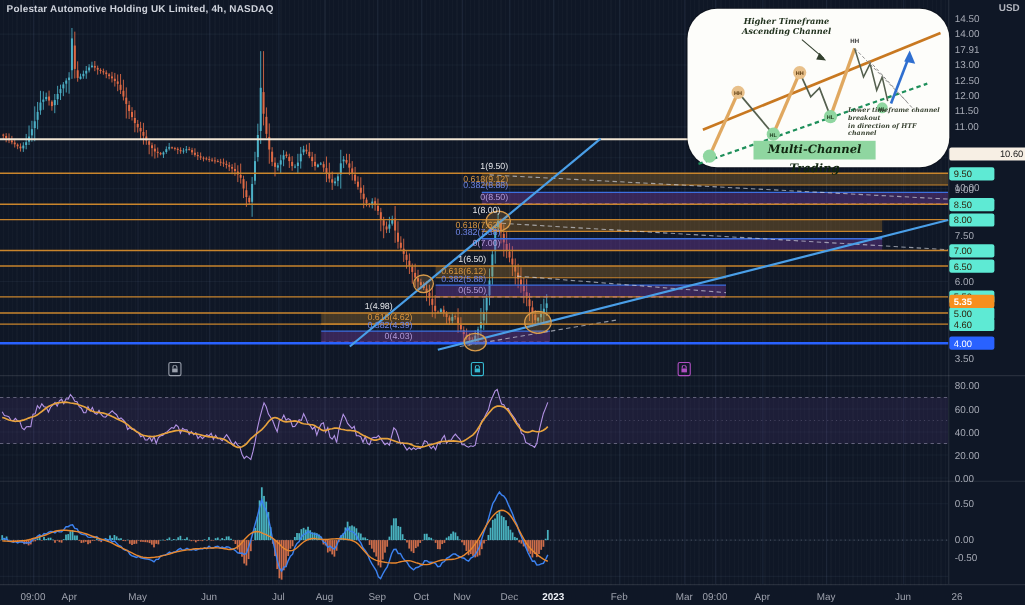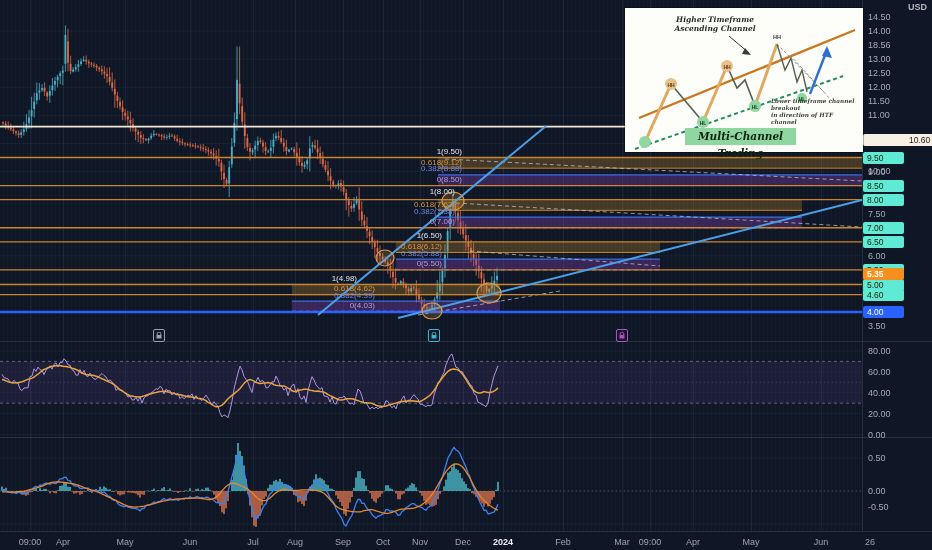--- a/index.html
+++ b/index.html
@@ -16,21 +16,21 @@
   .plabel{position:absolute;left:863px;font-size:8.5px;padding:1px 3px 1px 4px;border-radius:2px;min-width:34px;}
   .plabel.gold{background:#5eead4;color:#2b1d06;}
   .plabel.last{background:#f78f1e;color:#fff;font-weight:bold;}
   .plabel.white{background:#f7efe4;color:#1a1a1a;}
   .plabel.blue{background:#2962ff;color:#fff;}
   .fib{position:absolute;font-size:8px;transform:translateX(-100%);white-space:nowrap;}
   .marker{position:absolute;top:329px;width:10px;height:11px;border-radius:2px;border:1px solid;
           display:flex;align-items:center;justify-content:center;}
   .marker svg{display:block;}
   #inset{position:absolute;left:625px;top:8px;width:238px;height:144px;background:#fdfdfa;
-         box-shadow:0 0 0 1px rgba(0,0,0,0.25);}
+         box-shadow:0 0 0 1px rgba(0,0,0,0.25);border-radius:27px;}
   #inset .htf{position:absolute;left:30px;top:8px;width:120px;text-align:center;font-size:7.5px;line-height:8.5px;
          font-weight:bold;font-style:italic;color:#22331f;font-family:"DejaVu Serif",serif;}
   #inset .ltf{position:absolute;left:146px;top:90px;width:90px;font-size:5.8px;line-height:7px;
          font-weight:bold;font-style:italic;color:#3a4433;font-family:"DejaVu Serif",serif;}
   #inset .ititle{position:absolute;left:60px;top:120px;width:111px;height:17px;background:#8fd6a0;
          text-align:center;font-size:10.5px;line-height:17px;font-weight:bold;font-style:italic;
          color:#10250f;font-family:"DejaVu Serif",serif;}
 </style>
 </head>
 <body>
@@ -775,25 +775,26 @@
         <rect x="497.2" y="481.7836630010046" width="1.6" height="9.216336998995416" fill="#4fc3d0" opacity="0.9"></rect>
         <polyline points="2,488.9 4,490.5 6,489.9 8,492.1 10,492.1 12,493.0 14,492.4 16,493.5 18,492.6 20,492.7 22,493.7 24,493.3 26,493.7 28,492.6 30,490.4 32,489.8 34,487.6 36,486.2 38,487.5 40,485.0 42,485.5 44,483.9 46,483.1 48,483.4 50,484.4 52,482.7 54,483.4 56,483.5 58,481.5 60,478.9 62,478.8 64,477.4 66,477.1 68,480.3 70,480.7 72,484.0 74,485.6 76,486.0 78,486.2 80,488.3 82,488.5 84,488.0 86,488.6 88,487.9 90,490.1 92,491.2 94,490.4 96,490.3 98,491.5 100,490.2 102,492.6 104,491.9 106,493.8 108,495.9 110,496.6 112,499.2 114,500.3 116,500.4 118,503.8 120,505.4 122,505.9 124,506.8 126,505.8 128,507.1 130,507.5 132,508.0 134,508.3 136,508.7 138,509.4 140,510.8 142,508.5 144,508.5 146,505.6 148,504.9 150,504.8 152,503.5 154,502.0 156,502.9 158,501.7 160,501.5 162,499.7 164,498.5 166,500.2 168,499.6 170,498.4 172,499.6 174,500.0 176,499.3 178,500.2 180,499.3 182,498.7 184,499.1 186,498.0 188,498.7 190,496.6 192,498.2 194,498.1 196,496.9 198,496.6 200,498.1 202,497.4 204,498.3 206,497.1 208,497.4 210,498.7 212,499.3 214,500.5 216,502.5 218,502.9 220,502.8 222,504.1 224,503.0 226,497.4 228,491.3 230,484.1 232,476.4 234,469.8 236,461.0 238,454.4 240,460.2 242,464.2 244,471.1 246,480.8 248,491.5 250,500.1 252,509.1 254,516.3 256,519.3 258,515.6 260,515.1 262,509.6 264,505.6 266,503.8 268,497.6 270,494.0 272,492.3 274,488.1 276,485.8 278,485.4 280,482.9 282,484.3 284,485.1 286,485.3 288,486.0 290,486.9 292,488.4 294,492.8 296,493.5 298,497.5 300,496.5 302,498.1 304,499.3 306,495.9 308,490.9 310,487.3 312,486.1 314,483.0 316,479.9 318,482.9 320,483.1 322,484.5 324,486.6 326,490.7 328,493.4 330,498.0 332,500.3 334,503.4 336,508.7 338,512.4 340,515.6 342,518.7 344,524.3 346,526.0 348,521.8 350,518.3 352,515.3 354,509.7 356,503.4 358,499.5 360,499.4 362,503.3 364,503.2 366,506.9 368,509.4 370,511.1 372,514.5 374,516.5 376,518.1 378,516.1 380,515.7 382,514.4 384,513.5 386,509.7 388,509.7 390,511.2 392,511.0 394,511.3 396,512.3 398,515.2 400,514.8 402,511.4 404,510.5 406,507.5 408,506.6 410,505.1 412,503.6 414,503.7 416,505.2 418,506.3 420,507.0 422,507.5 424,509.3 426,510.1 428,507.4 430,506.2 432,504.4 434,500.9 436,496.9 438,489.9 440,483.3 442,478.3 444,471.7 446,464.7 448,457.7 450,454.7 452,450.4 454,447.3 456,450.0 458,451.0 460,453.7 462,458.5 464,462.8 466,467.2 468,473.0 470,477.1 472,483.6 474,488.0 476,493.2 478,497.4 480,502.5 482,506.3 484,510.3 486,510.1 488,513.7 490,513.5 492,512.6 494,512.1 496,508.6 498,504.4" fill="none" stroke="#3c82f0" stroke-width="1.3"></polyline>
         <polyline points="2,491.7 4,491.8 6,491.9 8,492.1 10,492.2 12,492.2 14,492.1 16,492.0 18,491.7 20,491.5 22,491.4 24,491.1 26,490.7 28,490.2 30,489.6 32,489.1 34,488.6 36,488.0 38,487.4 40,486.8 42,486.1 44,485.3 46,484.4 48,483.7 50,482.9 52,482.5 54,482.2 56,482.0 58,482.0 60,482.0 62,482.2 64,482.5 66,482.8 68,483.0 70,483.3 72,483.6 74,484.0 76,484.6 78,485.2 80,485.9 82,486.7 84,487.5 86,488.2 88,488.9 90,489.5 92,490.1 94,490.7 96,491.5 98,492.2 100,492.9 102,493.8 104,494.8 106,495.9 108,496.8 110,497.7 112,498.7 114,499.7 116,500.7 118,501.7 120,502.7 122,503.7 124,504.7 126,505.4 128,506.1 130,506.5 132,506.8 134,507.1 136,507.0 138,506.8 140,506.7 142,506.4 144,506.1 146,505.7 148,505.1 150,504.7 152,504.2 154,503.6 156,503.0 158,502.4 160,501.8 162,501.3 164,500.9 166,500.6 168,500.2 170,499.9 172,499.7 174,499.4 176,499.1 178,498.9 180,498.8 182,498.7 184,498.5 186,498.4 188,498.4 190,498.3 192,498.1 194,498.1 196,498.0 198,498.1 200,498.3 202,498.5 204,498.8 206,499.1 208,499.5 210,499.5 212,499.1 214,498.3 216,497.1 218,495.5 220,493.3 222,490.7 224,488.6 226,486.6 228,485.0 230,483.9 232,483.4 234,483.2 236,483.6 238,484.4 240,485.3 242,486.0 244,487.1 246,488.1 248,489.4 250,491.0 252,492.7 254,494.6 256,496.8 258,498.5 260,499.7 262,500.6 264,500.7 266,500.3 268,499.4 270,498.0 272,496.2 274,494.3 276,492.7 278,491.4 280,490.5 282,490.0 284,489.5 286,489.6 288,489.9 290,490.1 292,490.3 294,490.4 296,490.4 298,490.4 300,490.1 302,490.0 304,489.9 306,489.8 308,489.8 310,489.9 312,490.0 314,490.2 316,490.4 318,490.8 320,491.4 322,492.2 324,493.3 326,495.0 328,497.2 330,499.5 332,501.8 334,504.0 336,505.9 338,507.5 340,508.6 342,509.4 344,509.9 346,510.5 348,510.8 350,511.2 352,511.5 354,511.7 356,511.8 358,511.8 360,511.8 362,511.3 364,510.7 366,510.3 368,510.0 370,509.7 372,509.7 374,510.1 376,510.8 378,511.5 380,512.0 382,512.7 384,513.2 386,513.3 388,513.3 390,512.9 392,512.3 394,511.5 396,510.8 398,510.1 400,509.5 402,509.1 404,509.0 406,508.8 408,508.7 410,508.7 412,508.4 414,508.1 416,507.4 418,506.6 420,505.8 422,504.6 424,503.1 426,501.5 428,499.5 430,497.2 432,494.5 434,491.6 436,488.3 438,484.8 440,481.4 442,477.9 444,474.6 446,471.7 448,469.2 450,467.0 452,465.4 454,464.2 456,463.8 458,464.1 460,465.0 462,466.5 464,468.7 466,471.6 468,474.8 470,478.3 472,482.2 474,486.0 476,489.6 478,493.0 480,496.0 482,498.4 484,500.4 486,502.2 488,504.0 490,505.6 492,507.0 494,508.3 496,509.4 498,510.2" fill="none" stroke="#e8872e" stroke-width="1.3"></polyline>
       </g>
       <line x1="0" y1="341.5" x2="932" y2="341.5" stroke="rgba(255,255,255,0.10)"></line>
       <line x1="0" y1="437.5" x2="932" y2="437.5" stroke="rgba(255,255,255,0.10)"></line>
       <line x1="0" y1="531.5" x2="932" y2="531.5" stroke="rgba(255,255,255,0.10)"></line>
       <line x1="862.5" y1="0" x2="862.5" y2="531" stroke="rgba(255,255,255,0.10)"></line>
     </svg>
 
+  <div id="symbol-title">Polestar Automotive Holding UK Limited, 4h, NASDAQ</div>
   <div id="usd-label">USD</div>
   <div id="labels">
       <div class="tick" style="top: 12px;">14.50</div>
       <div class="tick" style="top: 26.05px;">14.00</div>
-      <div class="tick" style="top: 40.1px;">18.56</div>
+      <div class="tick" style="top: 40.1px;">17.91</div>
       <div class="tick" style="top: 54.15px;">13.00</div>
       <div class="tick" style="top: 68.2px;">12.50</div>
       <div class="tick" style="top: 82.25px;">12.00</div>
       <div class="tick" style="top: 96.3px;">11.50</div>
       <div class="tick" style="top: 110.35px;">11.00</div>
       <div class="tick" style="top: 138.45px; margin-top: 28px;">10.00</div>
       <div class="tick" style="top: 166.55px;">9.00</div>
       <div class="tick" style="top: 208.7px;">7.50</div>
       <div class="tick" style="top: 250.85px;">6.00</div>
       <div class="tick" style="top: 321.1px;">3.50</div>
@@ -819,21 +820,21 @@
       <div class="tlabel" style="left: 30px;">09:00</div>
       <div class="tlabel" style="left: 63px;">Apr</div>
       <div class="tlabel" style="left: 125px;">May</div>
       <div class="tlabel" style="left: 190px;">Jun</div>
       <div class="tlabel" style="left: 253px;">Jul</div>
       <div class="tlabel" style="left: 295px;">Aug</div>
       <div class="tlabel" style="left: 343px;">Sep</div>
       <div class="tlabel" style="left: 383px;">Oct</div>
       <div class="tlabel" style="left: 420px;">Nov</div>
       <div class="tlabel" style="left: 463px;">Dec</div>
-      <div class="tlabel year" style="left: 503px;">2024</div>
+      <div class="tlabel year" style="left: 503px;">2023</div>
       <div class="tlabel" style="left: 563px;">Feb</div>
       <div class="tlabel" style="left: 622px;">Mar</div>
       <div class="tlabel" style="left: 650px;">09:00</div>
       <div class="tlabel" style="left: 693px;">Apr</div>
       <div class="tlabel" style="left: 751px;">May</div>
       <div class="tlabel" style="left: 821px;">Jun</div>
       <div class="tlabel" style="left: 870px;">26</div>
       <div class="fib" style="left: 462px; top: 147px; color: rgb(228, 230, 234);">1(9.50)</div>
       <div class="fib" style="left: 462px; top: 157.678px; color: rgb(216, 149, 63);">0.618(9.12)</div>
       <div class="fib" style="left: 462px; top: 164.422px; color: rgb(111, 134, 232);">0.382(8.88)</div>

